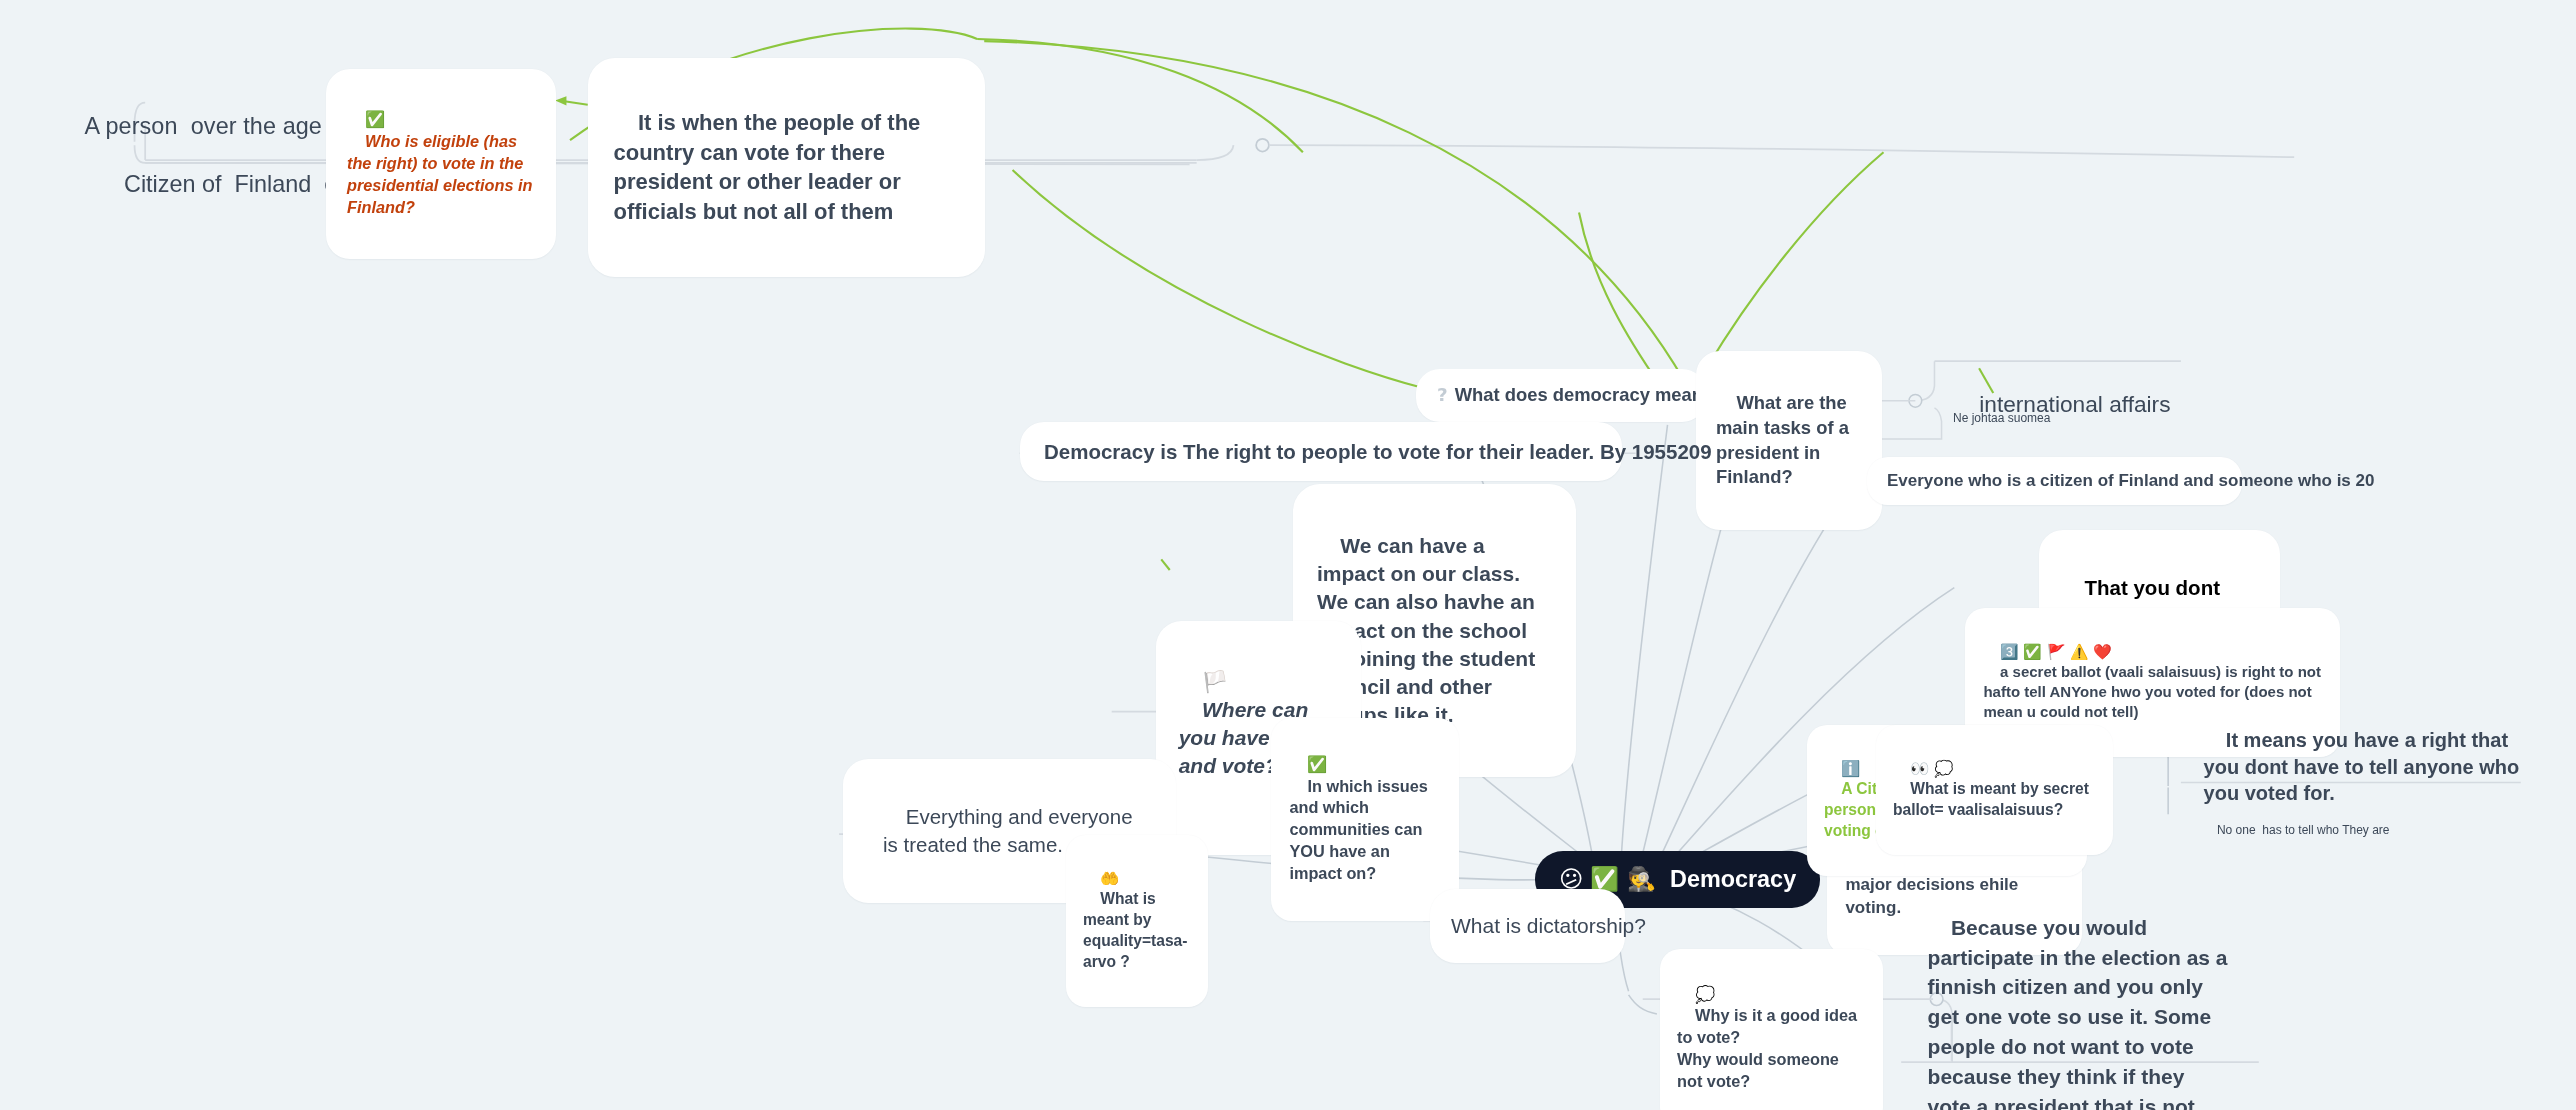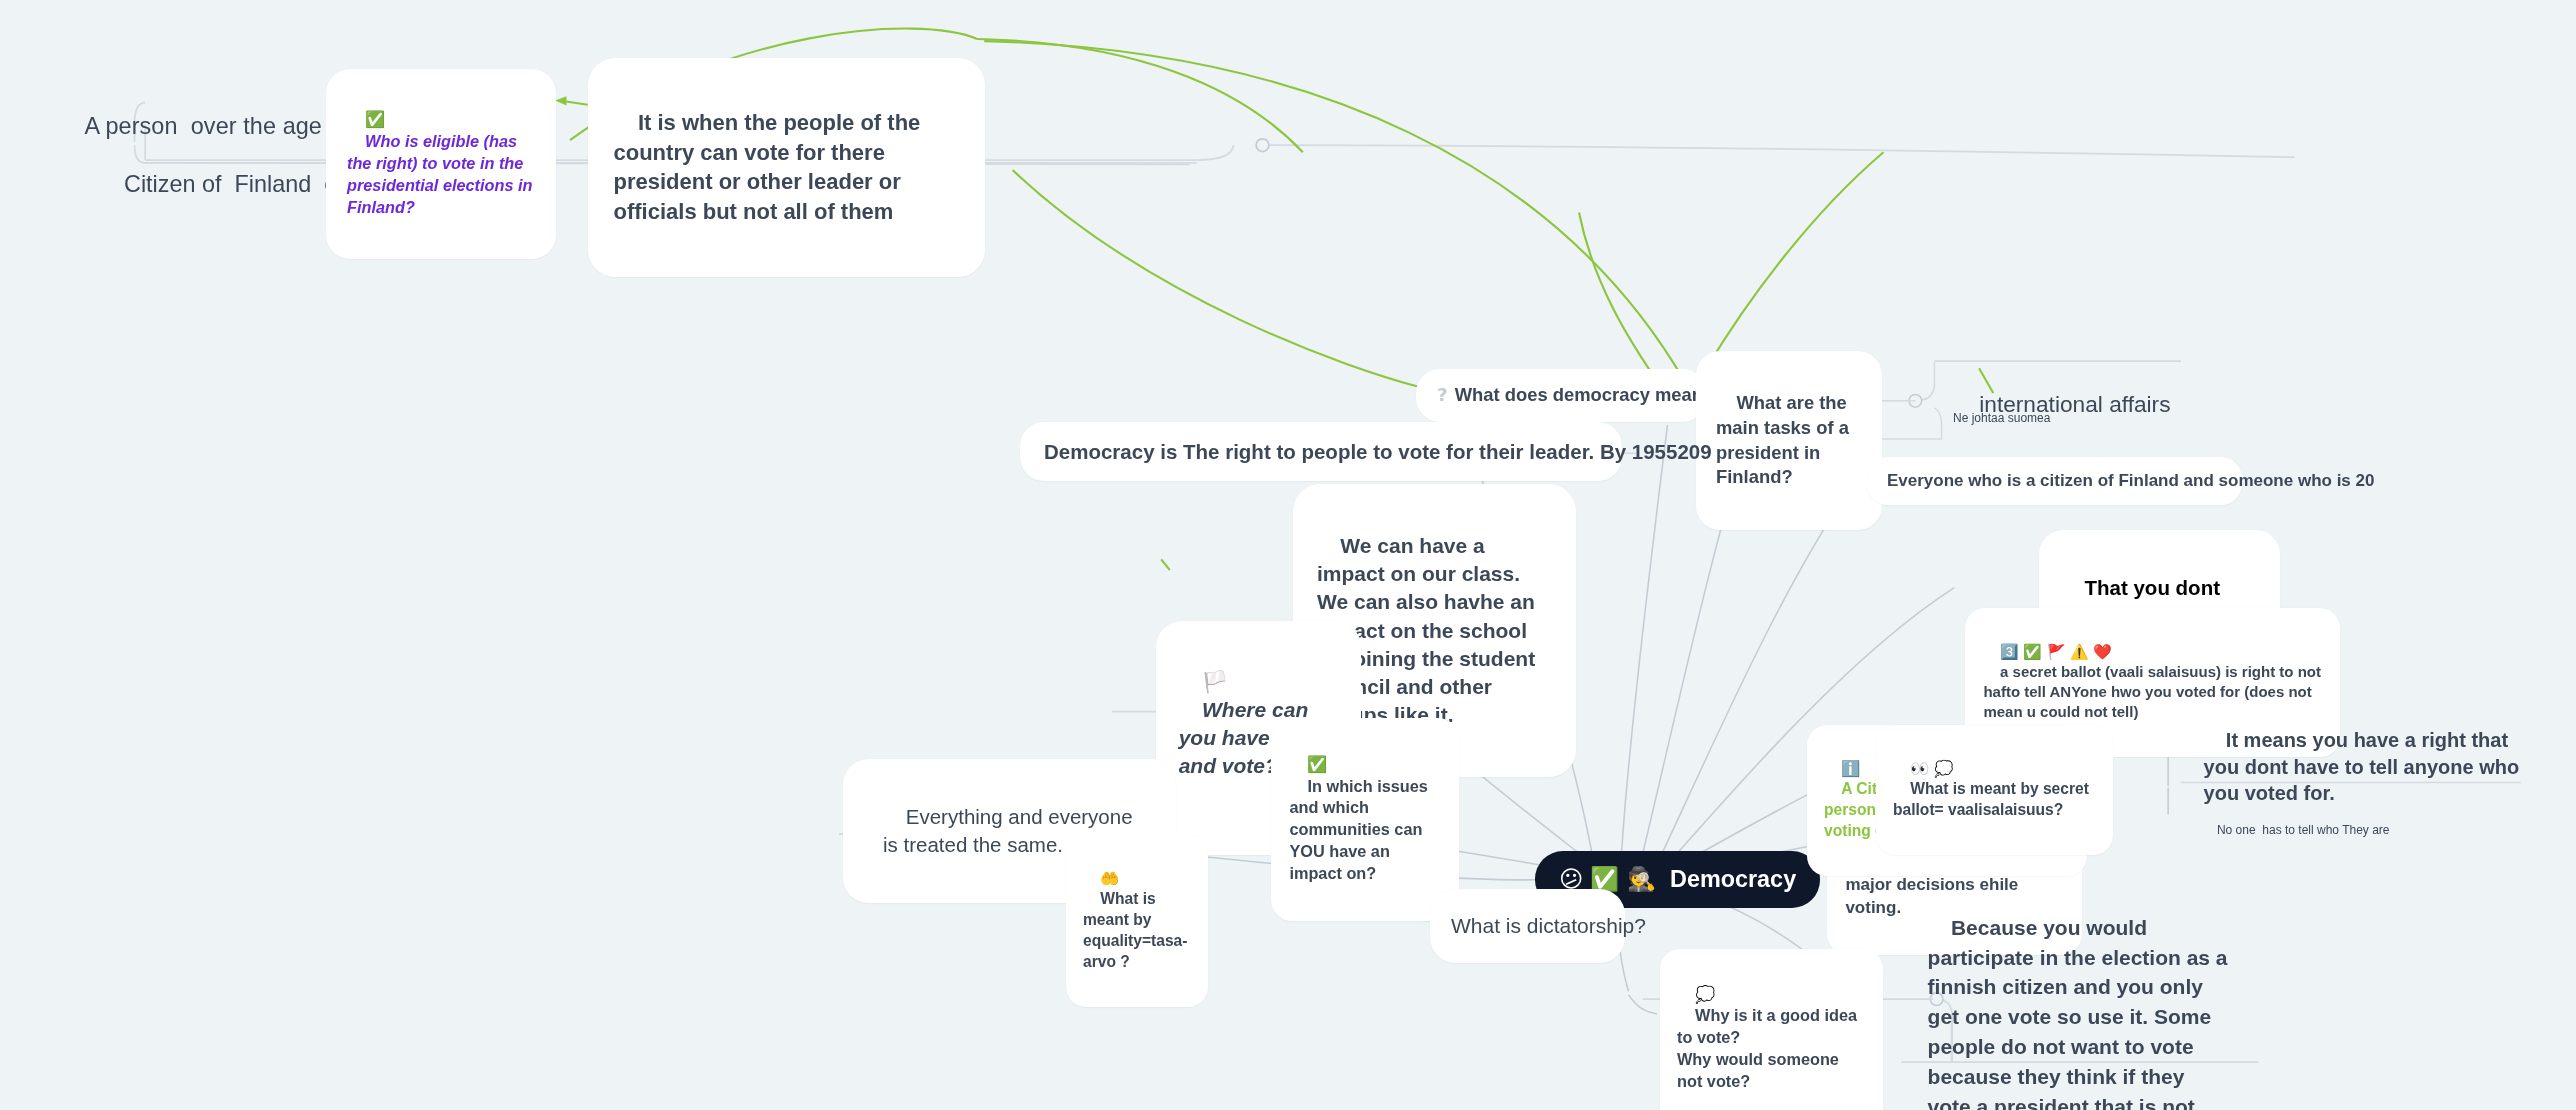--- a/index.html
+++ b/index.html
@@ -42,21 +42,21 @@
     box-shadow: 0 0.7px 1.4px rgba(40,60,80,0.05);
   }
   .plain { background: transparent; }
   .root {
     background: #0f172a;
     color: #ffffff;
     font-weight: bold;
     border-radius: 28px;
     padding: 12.7px 24px;
   }
-  .blue-text { color: #6d28d9; }
+  .blue-text { color: #c2410c; }
   .green-text { color: #8cc63e; }
   .emoji {
     font-family: "DejaVu Sans", sans-serif;
     font-style: normal;
     font-weight: normal;
   }
   .meta {
     display: inline-block;
     margin-left: 11.3px;
     color: #8b97a3;

